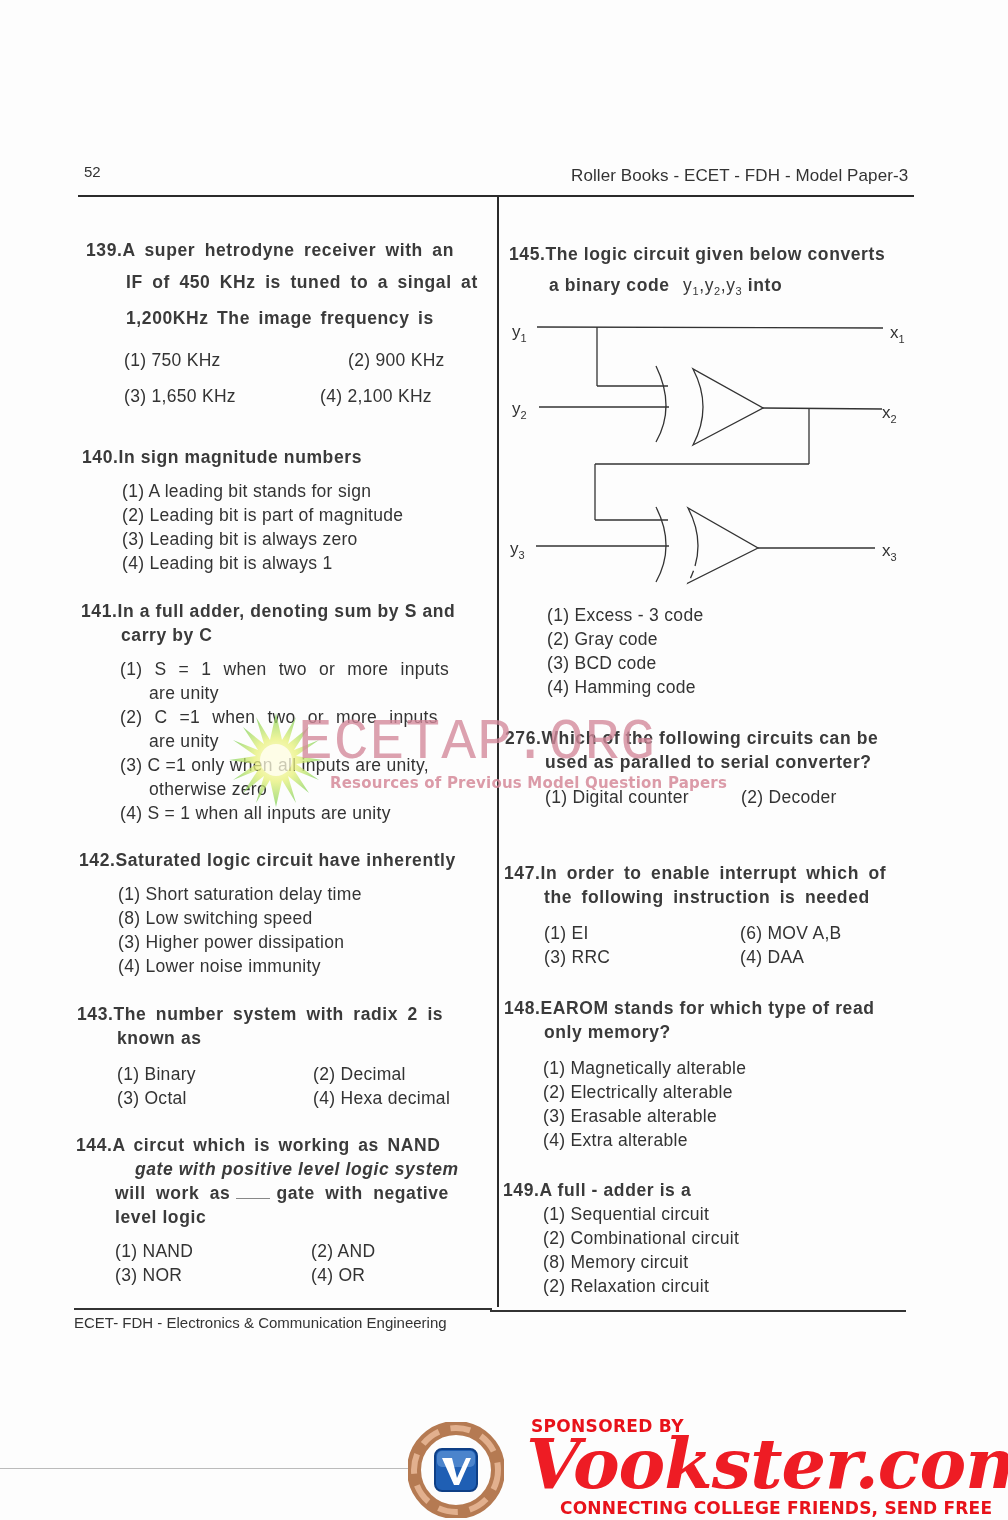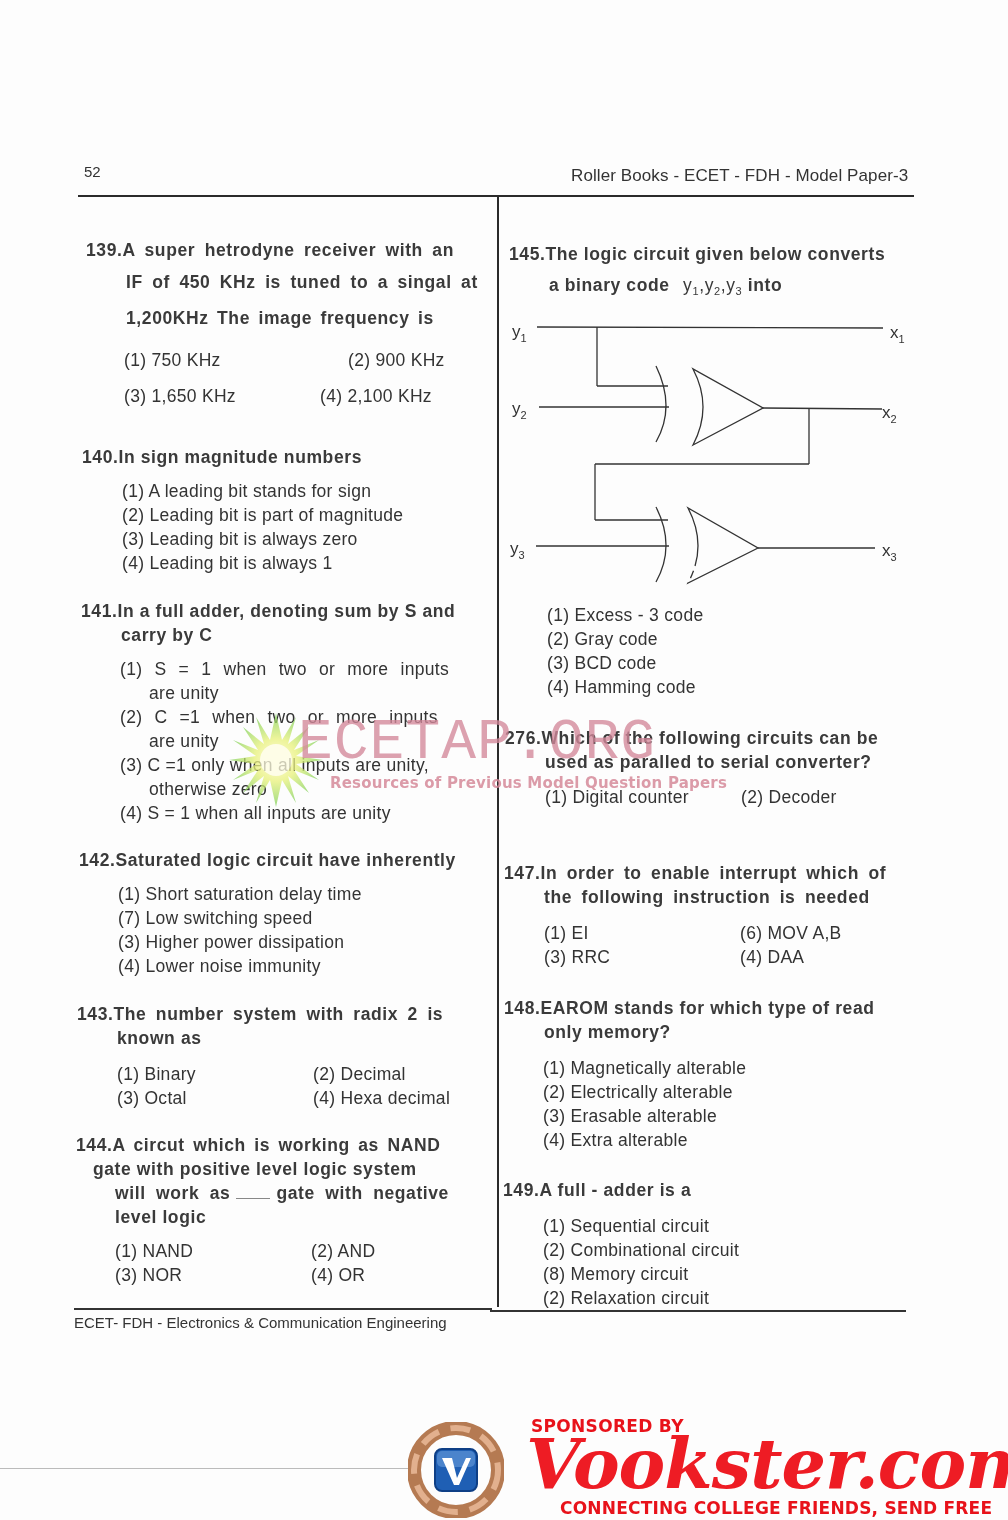--- a/index.html
+++ b/index.html
@@ -93,21 +93,21 @@
     <div class="opt">(4) S = 1 when all inputs are unity</div>
   </div>
 </div>
 
 <div class="q" style="left:79px; top:848px; width:412px;">
   <div class="q-head">
     <span>142.</span><span>Saturated logic circuit have inherently</span>
   </div>
   <div style="margin-left:39px; margin-top:10px;">
     <div class="opt">(1) Short saturation delay time</div>
-    <div class="opt">(7) Low switching speed</div>
+    <div class="opt">(8) Low switching speed</div>
     <div class="opt">(3) Higher power dissipation</div>
     <div class="opt">(4) Lower noise immunity</div>
   </div>
 </div>
 
 <div class="q" style="left:77px; top:1002px; width:412px;">
   <div class="q-head" style="word-spacing:4px;">
     <span>143.</span><span>The number system with radix 2 is</span>
   </div>
   <div class="q-body" style="margin-left:40px;">known as</div>
@@ -120,21 +120,21 @@
       <span class="a">(3) Octal</span>
       <span>(4) Hexa decimal</span>
     </div>
   </div>
 </div>
 
 <div class="q" style="left:76px; top:1133px; width:412px;">
   <div class="q-head" style="word-spacing:3px;">
     <span>144.</span><span>A circut which is working as NAND</span>
   </div>
-  <div class="q-body" style="margin-left:17px;">gate with positive level logic system</div>
+  <div class="q-body" style="margin-left:59px;font-style:italic;">gate with positive level logic system</div>
   <div class="q-body" style="margin-left:39px; word-spacing:5px;">
     <span>will work as</span><span class="blank"></span><span>gate with negative</span>
   </div>
   <div class="q-body" style="margin-left:39px;">level logic</div>
   <div style="margin-left:39px; margin-top:10px;">
     <div class="opt opt2">
       <span class="a">(1) NAND</span>
       <span>(2) AND</span>
     </div>
     <div class="opt opt2">
@@ -241,21 +241,21 @@
     <div class="opt">(2) Electrically alterable</div>
     <div class="opt">(3) Erasable alterable</div>
     <div class="opt">(4) Extra alterable</div>
   </div>
 </div>
 
 <div class="q" style="left:503px; top:1178px; width:410px;">
   <div class="q-head">
     <span>149.</span><span>A full - adder is a</span>
   </div>
-  <div style="margin-left:40px; margin-top:12px;">
+  <div style="margin-left:40px; ">
     <div class="opt">(1) Sequential circuit</div>
     <div class="opt">(2) Combinational circuit</div>
     <div class="opt">(8) Memory circuit</div>
     <div class="opt">(2) Relaxation circuit</div>
   </div>
 </div>
 
 <div class="abs rule-bottom-left"></div>
 <div class="abs rule-bottom-right"></div>
 <div class="abs footer">ECET- FDH - Electronics &amp; Communication Engineering</div>

